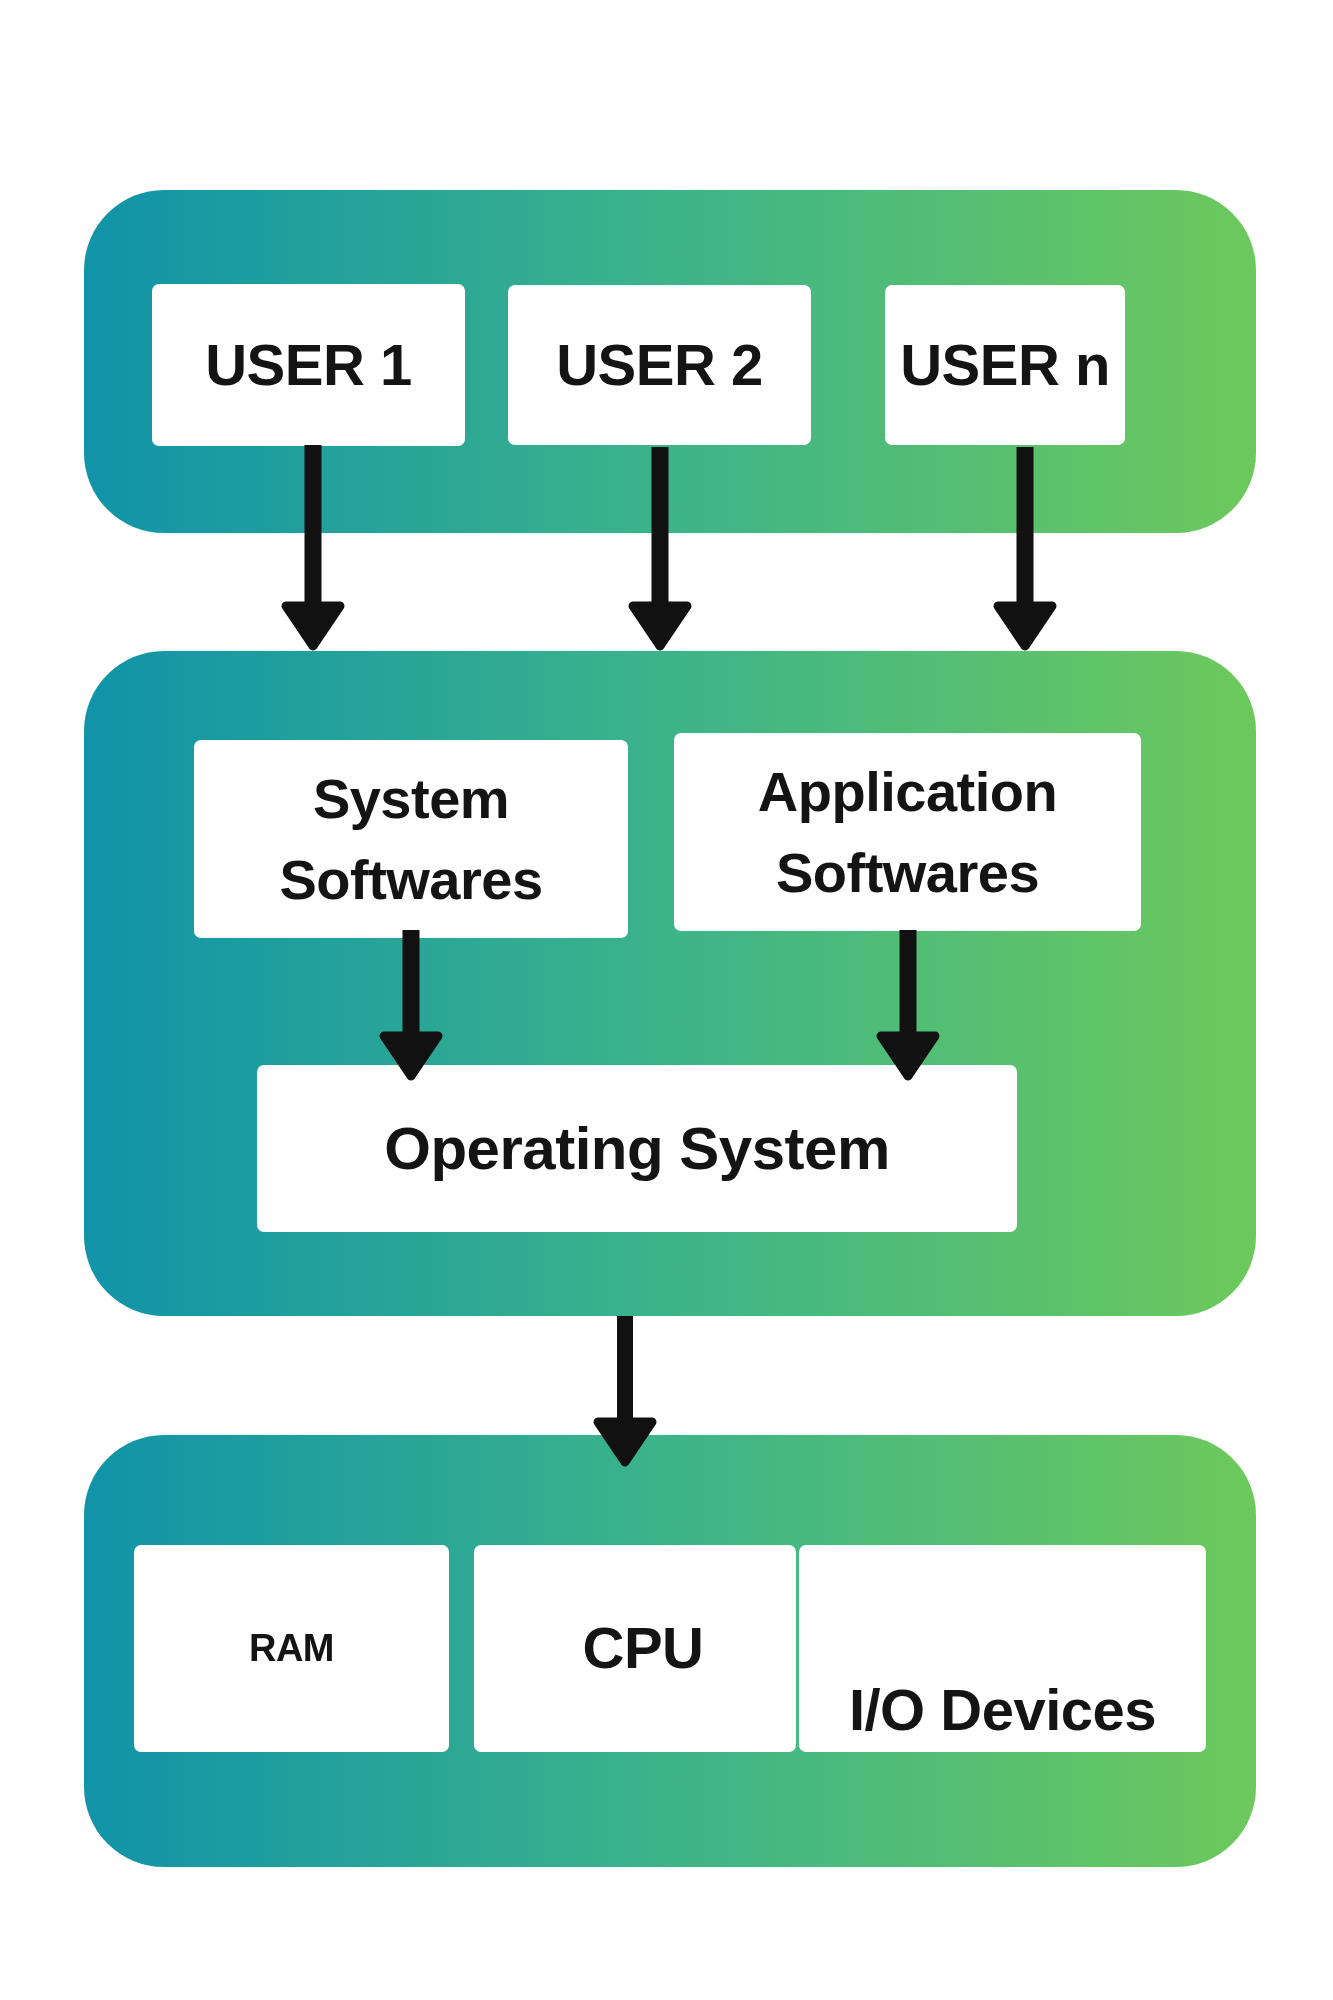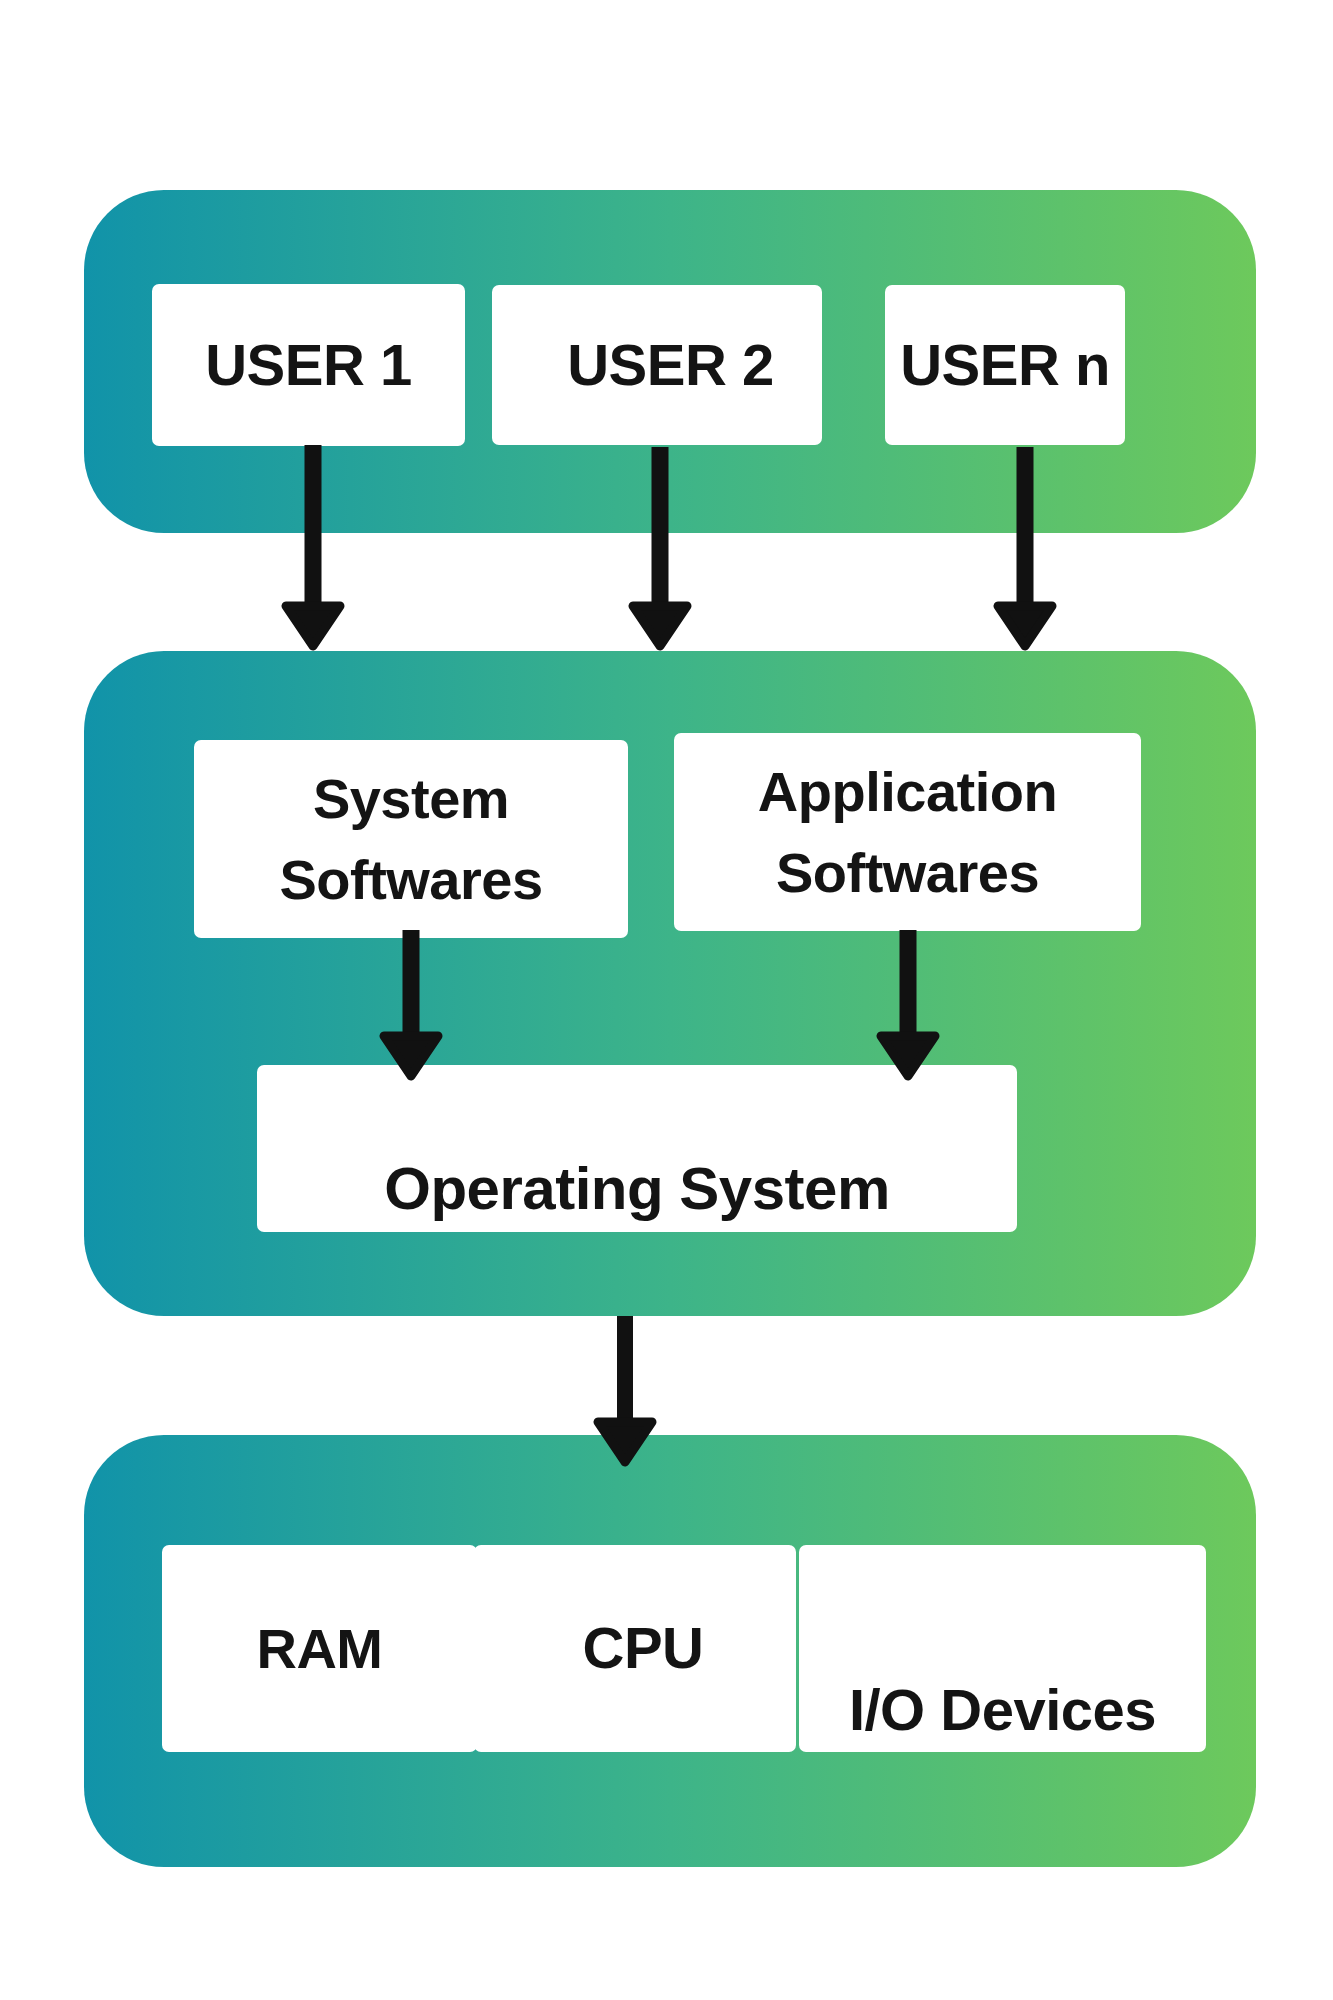--- a/index.html
+++ b/index.html
@@ -31,28 +31,28 @@
     flex-direction:column;
     align-items:center;
     justify-content:center;
     text-align:center;
     color:#141414;
     font-weight:700;
     letter-spacing:-0.5px;
     line-height:1.45;
   }
   .pill-user1{left:152px; top:284px; width:313px; height:162px; font-size:58px;}
-  .pill-user2{left:492px; top:285px; width:303px; height:160px; font-size:58px;padding-left:27px;}
+  .pill-user2{left:508px; top:285px; width:303px; height:160px; font-size:58px;}
   .pill-usern{left:885px; top:285px; width:240px; height:160px; font-size:58px;}
 
   .pill-system     {left:194px; top:733px; width:434px; height:198px; font-size:56px;margin-top:7px;}
   .pill-application{left:674px; top:733px; width:467px; height:198px; font-size:56px;text-align:right;}
-  .pill-os         {left:257px; top:1065px; width:760px; height:167px; font-size:60px;justify-content:flex-end;}
+  .pill-os         {left:257px; top:1065px; width:760px; height:167px; font-size:60px;}
 
-  .pill-ram{left:134px; top:1545px; width:315px; height:207px; font-size:56px;margin-left:28px;}
+  .pill-ram{left:134px; top:1545px; width:315px; height:207px; font-size:38px;}
   .pill-cpu{left:474px; top:1545px; width:306px; height:207px; font-size:58px;padding-left:16px;}
   .pill-io {left:799px; top:1545px; width:407px; height:207px; font-size:58px;justify-content:flex-end;}
 
   
   .arrow{position:absolute;width:70px;}
   .arrow svg{display:block;width:100%;height:100%;}
   .arrow-u1{left:278px; top:445px; height:207px;}
   .arrow-u2{left:625px; top:447px; height:205px;}
   .arrow-un{left:990px; top:447px; height:205px;}
   .arrow-sys{left:376px; top:930px; height:152px;}

